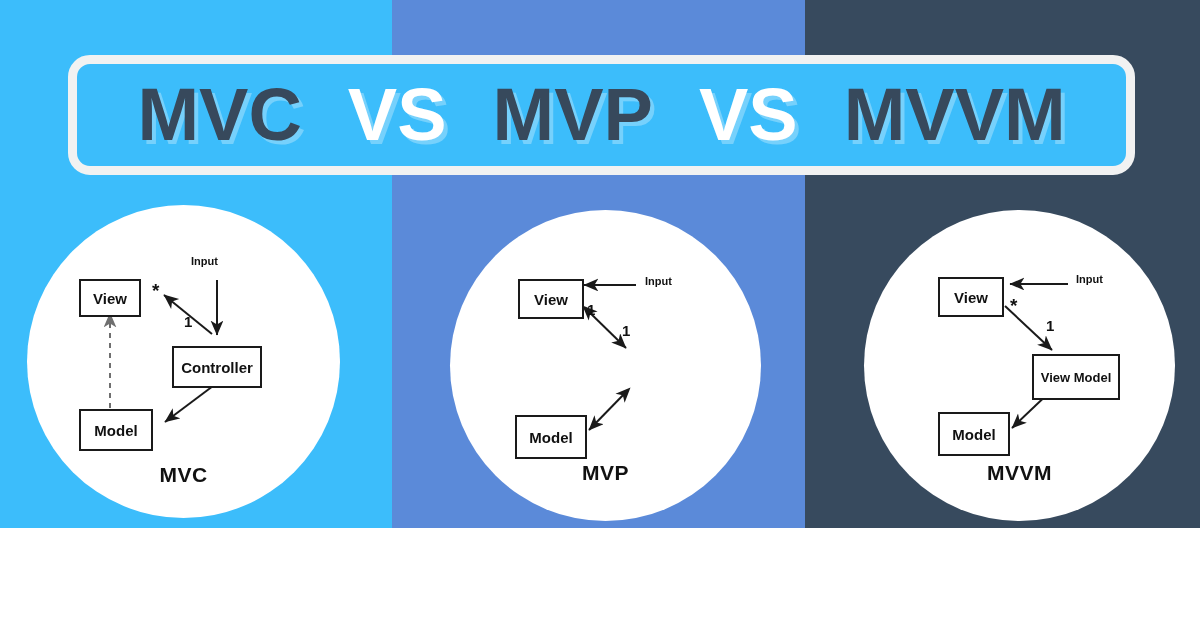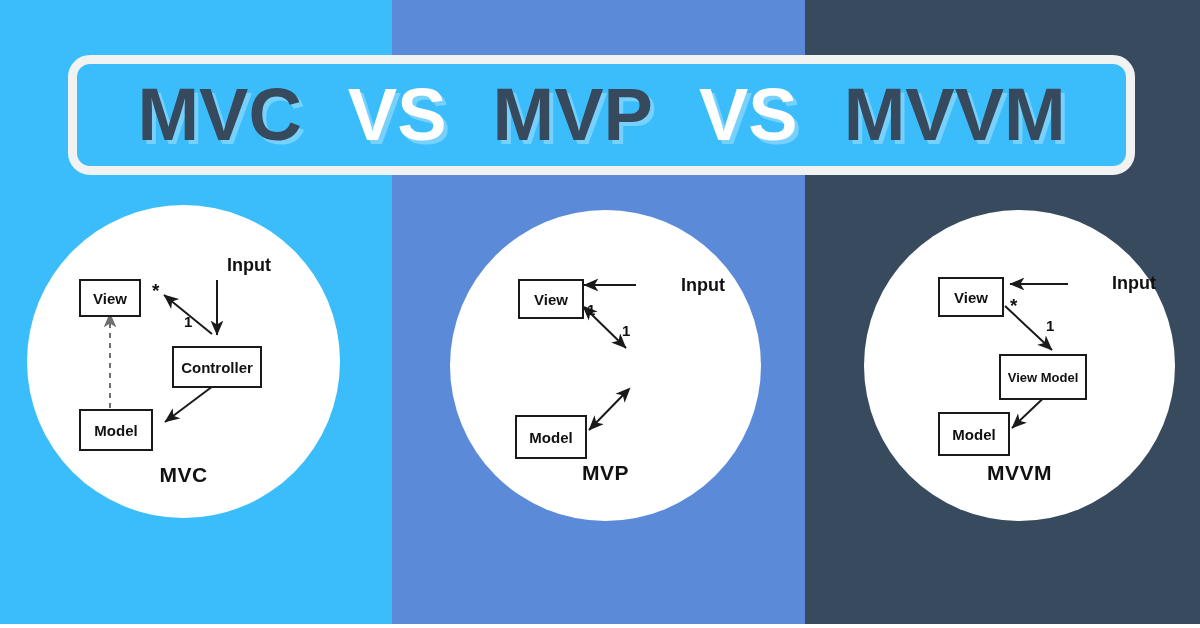--- a/index.html
+++ b/index.html
@@ -1,21 +1,21 @@
 <!DOCTYPE html>
 <html><head>
 <meta charset="utf-8">
 <style>
   html,body{margin:0;padding:0;}
   body{
     width:1200px;height:628px;overflow:hidden;
     font-family:"Liberation Sans",sans-serif;
     background:#ffffff;
   }
-  .canvas{position:relative;width:1200px;height:624px;overflow:hidden;}
+  .canvas{position:relative;width:1200px;height:528px;overflow:hidden;}
 
   
   .band{position:absolute;top:0;height:628px;}
   #band-left  {left:0px;   width:392px;}
   #band-mid   {left:392px; width:413px;}
   #band-right {left:805px; width:395px;}
 
   
   .banner{
     position:absolute;left:68px;top:55px;width:1067px;height:120px;
@@ -76,23 +76,22 @@
     position:absolute;box-sizing:border-box;
     background:#ffffff;
     border:2px solid #1a1a1a;
     display:flex;align-items:center;justify-content:center;
     font-size:15px;font-weight:bold;color:#111111;
     white-space:nowrap;
     margin-top:12px;
   }
   .ulabel{
     position:absolute;
-    font-size:18px;font-weight:bold;color:#111111;
-    white-space:nowrap;
-    margin-left:36px;
+    font-size:11px;font-weight:bold;color:#111111;
+    white-space:nowrap;
   }
   .umult{
     position:absolute;
     font-size:15px;font-weight:bold;color:#111111;
     white-space:nowrap;
   }
   .ustar{
     position:absolute;
     font-size:19px;font-weight:bold;color:#111111;
     line-height:1;
@@ -193,21 +192,21 @@
       </defs>
 
       <line x1="204" y1="74" x2="146" y2="74" stroke="#1a1a1a" stroke-width="2" marker-end="url(#ah-mvvm)"></line>
 
       <line x1="141" y1="96" x2="188" y2="140" stroke="#1a1a1a" stroke-width="2" marker-end="url(#ah-mvvm)"></line>
 
       <line x1="190" y1="178" x2="148" y2="218" stroke="#1a1a1a" stroke-width="2" marker-end="url(#ah-mvvm)" marker-start="url(#ah-mvvm-s)"></line>
     </svg>
 
     <div class="ubox" style="left: 74px; top: 55px; width: 66px; height: 40px; border-color: rgb(26, 26, 26);">View</div>
-    <div class="ubox" style="left: 135px; top: 132px; width: 88px; height: 46px; font-size: 13px; border-color: rgb(26, 26, 26);">View Model</div>
+    <div class="ubox" style="left: 168px; top: 132px; width: 88px; height: 46px; font-size: 13px; border-color: rgb(26, 26, 26);">View Model</div>
     <div class="ubox" style="left: 74px; top: 190px; width: 72px; height: 44px; border-color: rgb(26, 26, 26);">Model</div>
 
     <div class="ulabel" style="left:212px;top:63px;">Input</div>
     <div class="ustar" style="left:146px;top:86px;">*</div>
     <div class="umult" style="left:182px;top:107px;">1</div>
   </div>
   <div class="cap" id="cap-mvvm">MVVM</div>
 
 </div>
 

